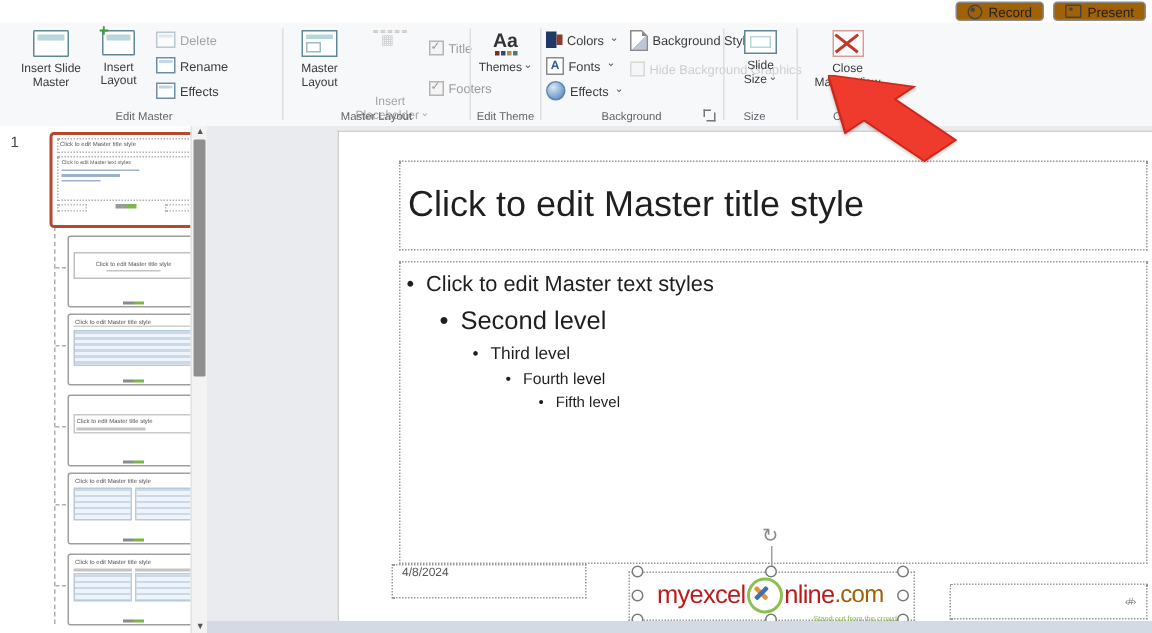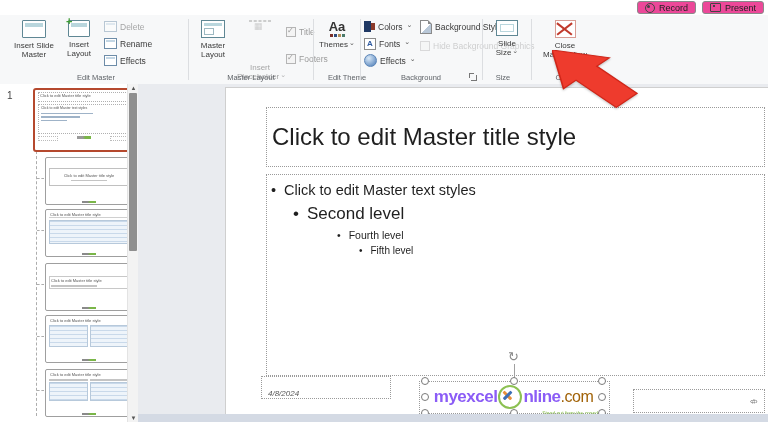--- a/index.html
+++ b/index.html
@@ -8,21 +8,21 @@
 
   
   .menubar{position:absolute;left:0;top:0;width:768px;height:15px;background:#fff;
            display:flex;align-items:center;font-size:9.5px;color:#333;}
   .menu-items{display:flex;align-items:center;gap:15px;padding-left:10px;}
   .mi{cursor:default;white-space:nowrap;}
   .mi.active{font-weight:bold;color:#222;border-bottom:2px solid #c14a2a;padding-bottom:1px;}
   .mi.contextual{color:#c14a2a;}
   .menu-right{margin-left:auto;display:flex;gap:6px;padding-right:4px;}
   .pill{display:flex;align-items:center;gap:4px;border:1px solid #8a8a8a;border-radius:3px;
-        background:#ec4899;font-size:9px;color:#222;padding:1px 7px;height:13px;
+        background:#a16207;font-size:9px;color:#222;padding:1px 7px;height:13px;
         font-family:"Liberation Sans",sans-serif;}
   .rec-icon{width:8px;height:8px;border:1.3px solid #444;border-radius:50%;position:relative;}
   .rec-icon::after{content:"";position:absolute;left:1.5px;top:1.5px;width:3px;height:3px;
         border-radius:50%;background:#444;}
   .pres-icon{width:9px;height:7px;border:1.3px solid #444;border-radius:1px;position:relative;}
   .pres-icon::after{content:"";position:absolute;left:2.5px;top:1px;width:2px;height:2px;background:#444;}
 
   
   .ribbon{position:absolute;left:0;top:15px;width:768px;height:69px;background:#f7f8f9;
           border-bottom:1px solid #d5d8db;}
@@ -116,30 +116,30 @@
   .title-ph{left:40px;top:19px;width:497px;height:58px;display:flex;align-items:center;}
   .title-ph span{font-size:24px;color:#1f1f1f;padding-left:5px;white-space:nowrap;}
   .body-ph{left:40px;top:86px;width:497px;height:198px;padding-top:2px;}
   .b{color:#1f1f1f;white-space:nowrap;}
   .b::before{content:"•";margin-right:8px;color:#1f1f1f;}
   .l1{font-size:14.5px;padding-left:4px;margin-top:5px;}
   .l2{font-size:17px;padding-left:26px;margin-top:6px;}
   .l3{font-size:11.5px;padding-left:48px;margin-top:6px;}
   .l4{font-size:10.5px;padding-left:70px;margin-top:5px;}
   .l5{font-size:10px;padding-left:92px;margin-top:4px;}
-  .date-ph{left:35px;top:288px;width:128px;height:21px;display:flex;align-items:flex-end;font-style:italic;}
+  .date-ph{left:35px;top:288px;width:128px;height:21px;display:flex;align-items:flex-start;}
   .date-ph span{font-size:8px;color:#555;padding-left:6px;}
   .footer-ph{left:193px;top:293px;width:189px;height:31px;}
   .num-ph{left:407px;top:301px;width:130px;height:22px;display:flex;align-items:center;justify-content:flex-end;}
   .num-ph span{font-size:7px;color:#777;padding-right:7px;letter-spacing:-0.5px;}
 
   
   .logo-sel{position:absolute;left:199px;top:293px;width:177px;height:32px;}
   .logo-inner{position:absolute;inset:0;display:flex;align-items:center;justify-content:center;}
-  .lg-pre,.lg-post{font-size:17px;font-weight:bold;color:#8b5cf6;letter-spacing:-0.5px;}
+  .lg-pre,.lg-post{font-size:17px;font-weight:normal;color:#b91c1c;letter-spacing:-0.5px;}
   .lg-tld{font-size:16px;color:#a16207;letter-spacing:-0.5px;}
   .lg-ring{width:20px;height:20px;border-radius:50%;border:2.5px solid #8cc152;background:#fff;
            position:relative;margin:0 1px;flex:none;}
   .lg-ring::before,.lg-ring::after{content:"";position:absolute;left:2px;top:6.5px;width:11px;height:2.6px;border-radius:1px;}
   .lg-ring::before{background:#e8913d;transform:rotate(45deg);}
   .lg-ring::after{background:#3d6fb5;transform:rotate(-45deg);}
   .tagline{position:absolute;right:4px;bottom:-3px;font-size:5px;color:#8cc152;white-space:nowrap;}
   .handle{position:absolute;width:6px;height:6px;border-radius:50%;background:#fff;border:1px solid #7a7a7a;
           transform:translate(-50%,-50%);}
   .rot-line{position:absolute;left:50%;top:-17px;height:17px;border-left:1px solid #a0a0a0;}
@@ -211,21 +211,21 @@
         </div>
         <div class="smallbtn">
           <span class="cb checked"></span>
           <span class="cbl">Footers</span>
         </div>
       </div>
       <div class="glabel">Master Layout</div>
     </div>
     <div class="vdiv" style="left:313px;"></div>
 
-    <div class="rgroup" style="left:315px;width:44px;padding-left:20px;">
+    <div class="rgroup" style="left:315px;width:44px;">
       <div class="bigbtn" style="left:4px;width:36px;">
         <span class="icon-themes">
           <span class="aa">Aa</span>
           <span class="sw">
               <i style="background:#7b2d26;"></i>
               <i style="background:#2e4a7a;"></i>
               <i style="background:#b08d57;"></i>
               <i style="background:#4a7a6a;"></i>
             </span>
         </span>
@@ -379,20 +379,21 @@
   <div class="canvas">
     <div class="slide">
 
       <div class="ph title-ph">
         <span>Click to edit Master title style</span>
       </div>
 
       <div class="ph body-ph">
         <div class="b l1">Click to edit Master text styles</div>
         <div class="b l2">Second level</div>
+        <div class="b l3">Third level</div>
         <div class="b l4">Fourth level</div>
         <div class="b l5">Fifth level</div>
       </div>
 
       <div class="ph date-ph">
         <span>4/8/2024</span>
       </div>
 
       <div class="ph footer-ph"></div>
 

